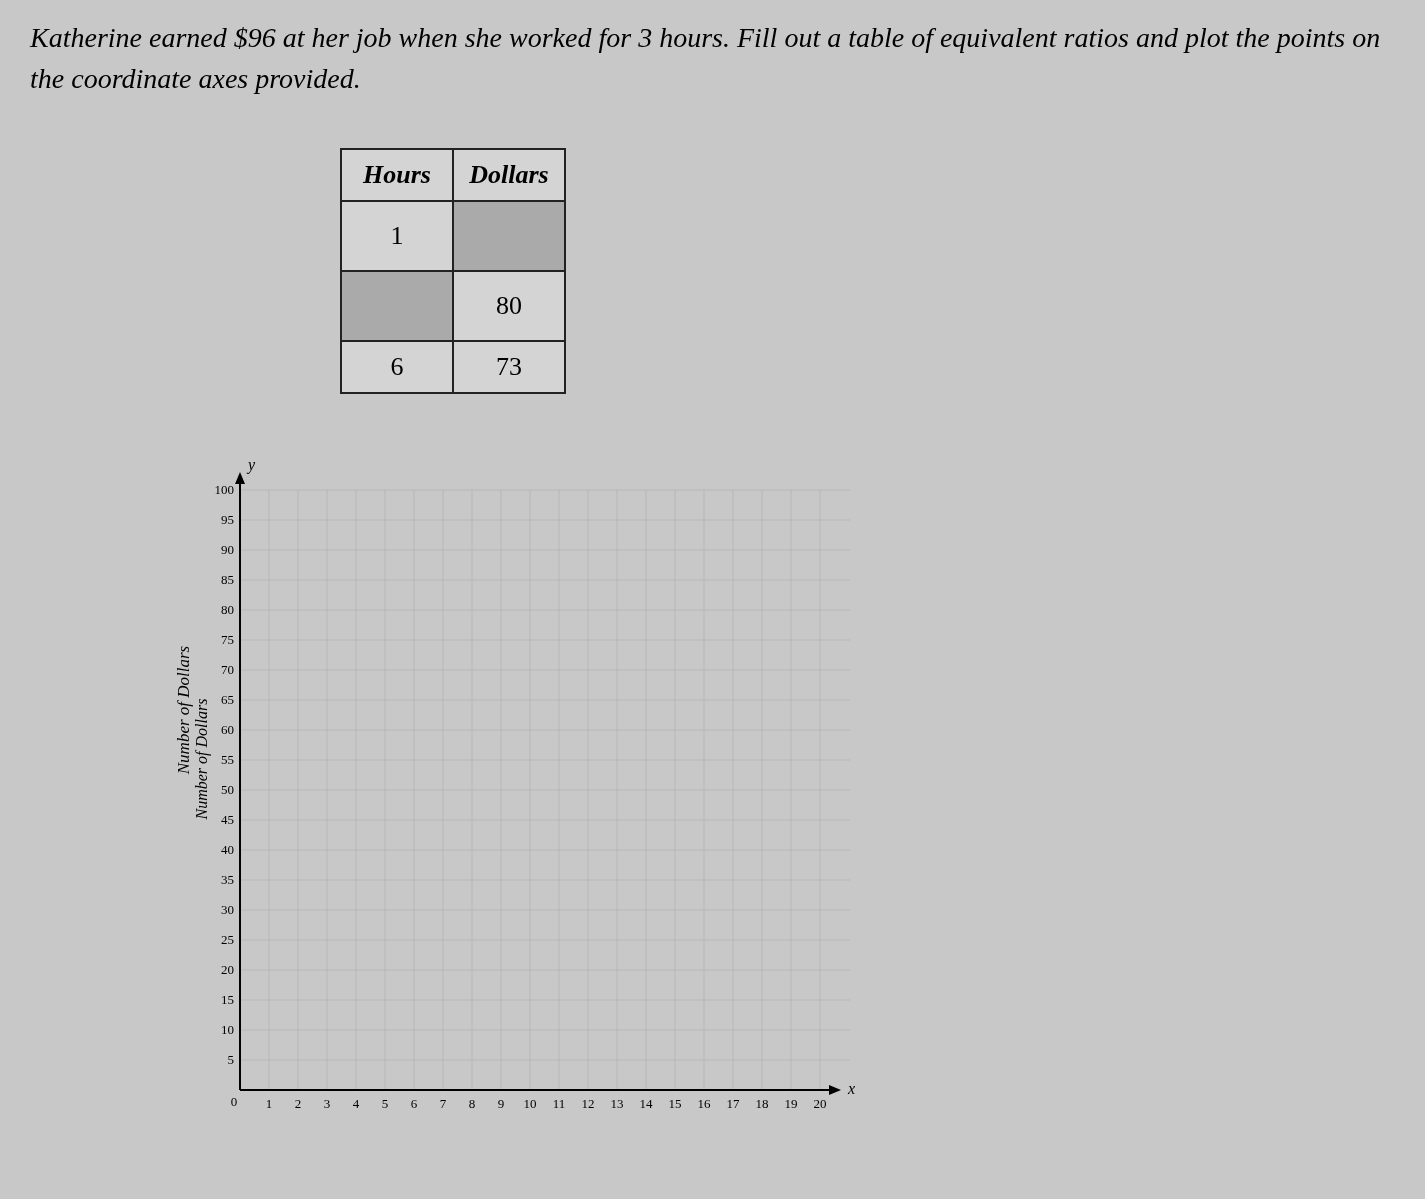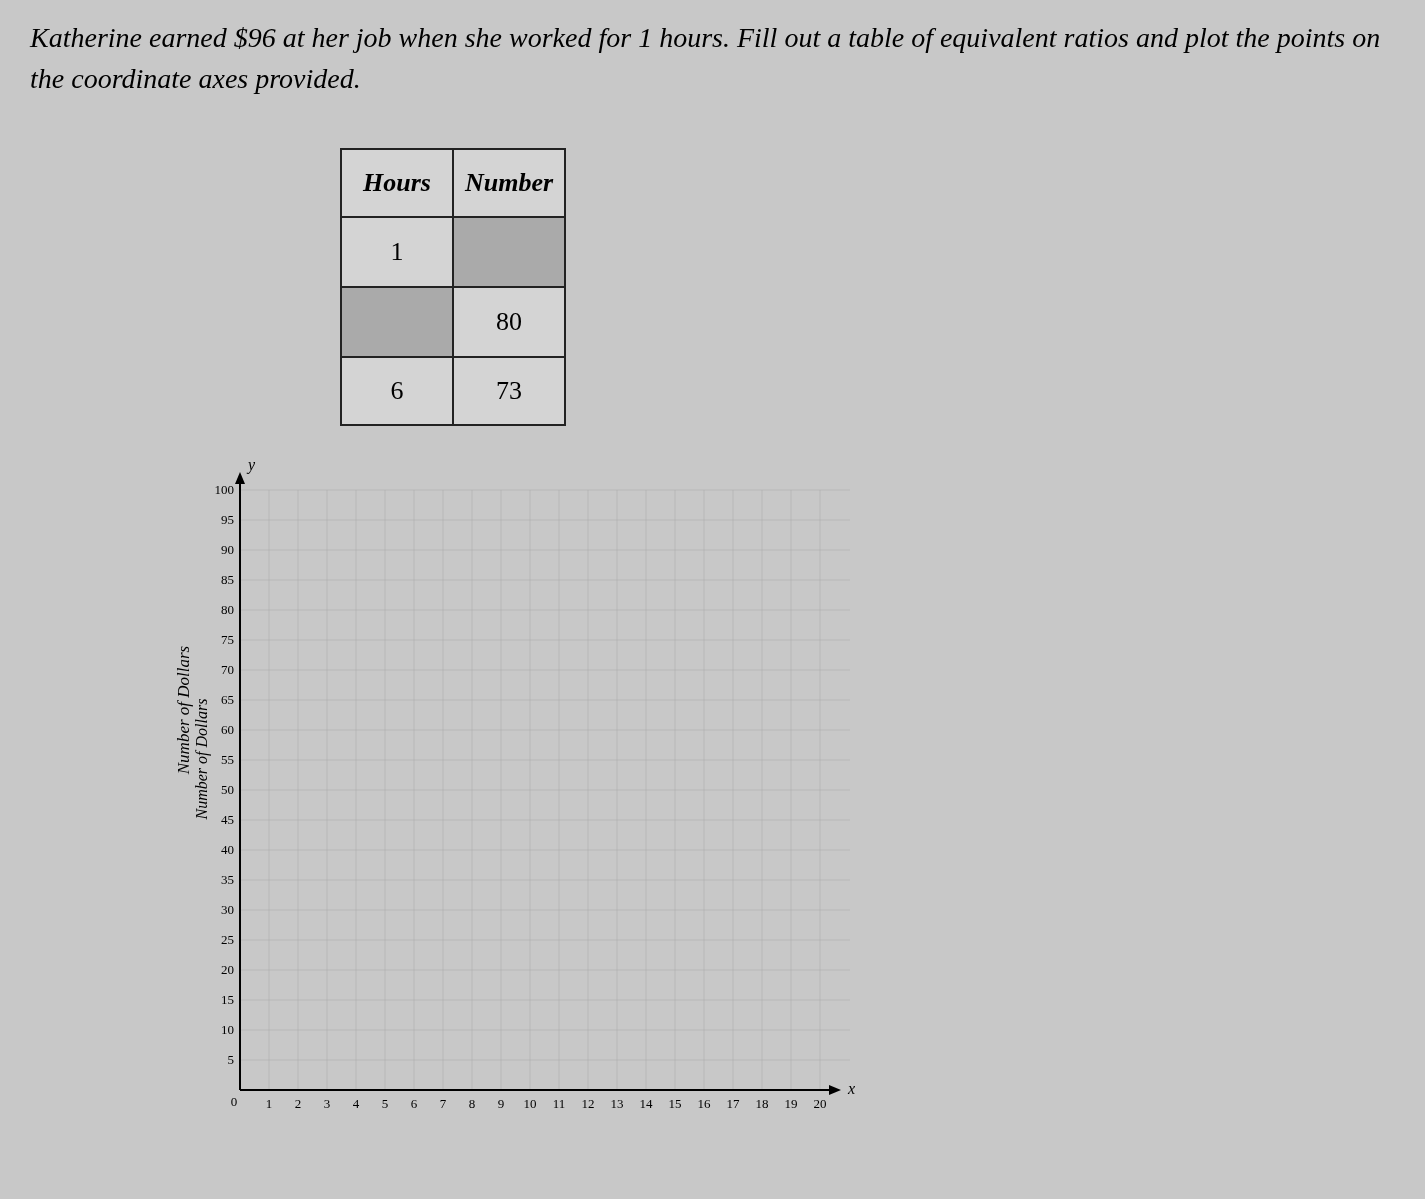--- a/index.html
+++ b/index.html
@@ -33,21 +33,21 @@
     table.ratio-table {
       border-collapse: collapse;
       font-size: 26px;
       background: #d4d4d4;
     }
 
     table.ratio-table th,
     table.ratio-table td {
       border: 2px solid #222;
       width: 110px;
-      height: 68px;
+      height: 52px;
       text-align: center;
       vertical-align: middle;
       font-weight: normal;
     }
 
     table.ratio-table th {
       font-style: italic;
       font-weight: bold;
       background: #d4d4d4;
     }
@@ -97,28 +97,28 @@
     svg.chart-svg {
       position: absolute;
       left: 60px;
       top: 0px;
     }
 
   </style>
 </head>
 <body>
 
-<div class="problem-text">Katherine earned $96 at her job when she worked for 1 hours. Fill out a table of equivalent ratios and plot the points on the coordinate axes provided.</div>
+<div class="problem-text">Katherine earned $96 at her job when she worked for 3 hours. Fill out a table of equivalent ratios and plot the points on the coordinate axes provided.</div>
 
 <div class="table-container">
   <table class="ratio-table">
     <thead>
       <tr>
         <th>Hours</th>
-        <th>Number</th>
+        <th>Dollars</th>
       </tr>
     </thead>
     <tbody>
       <tr>
         <td>1</td>
         <td class="cell-shaded">
           <input class="input-cell" type="text" value="" placeholder="" style="">
         </td>
       </tr>
       <tr>

